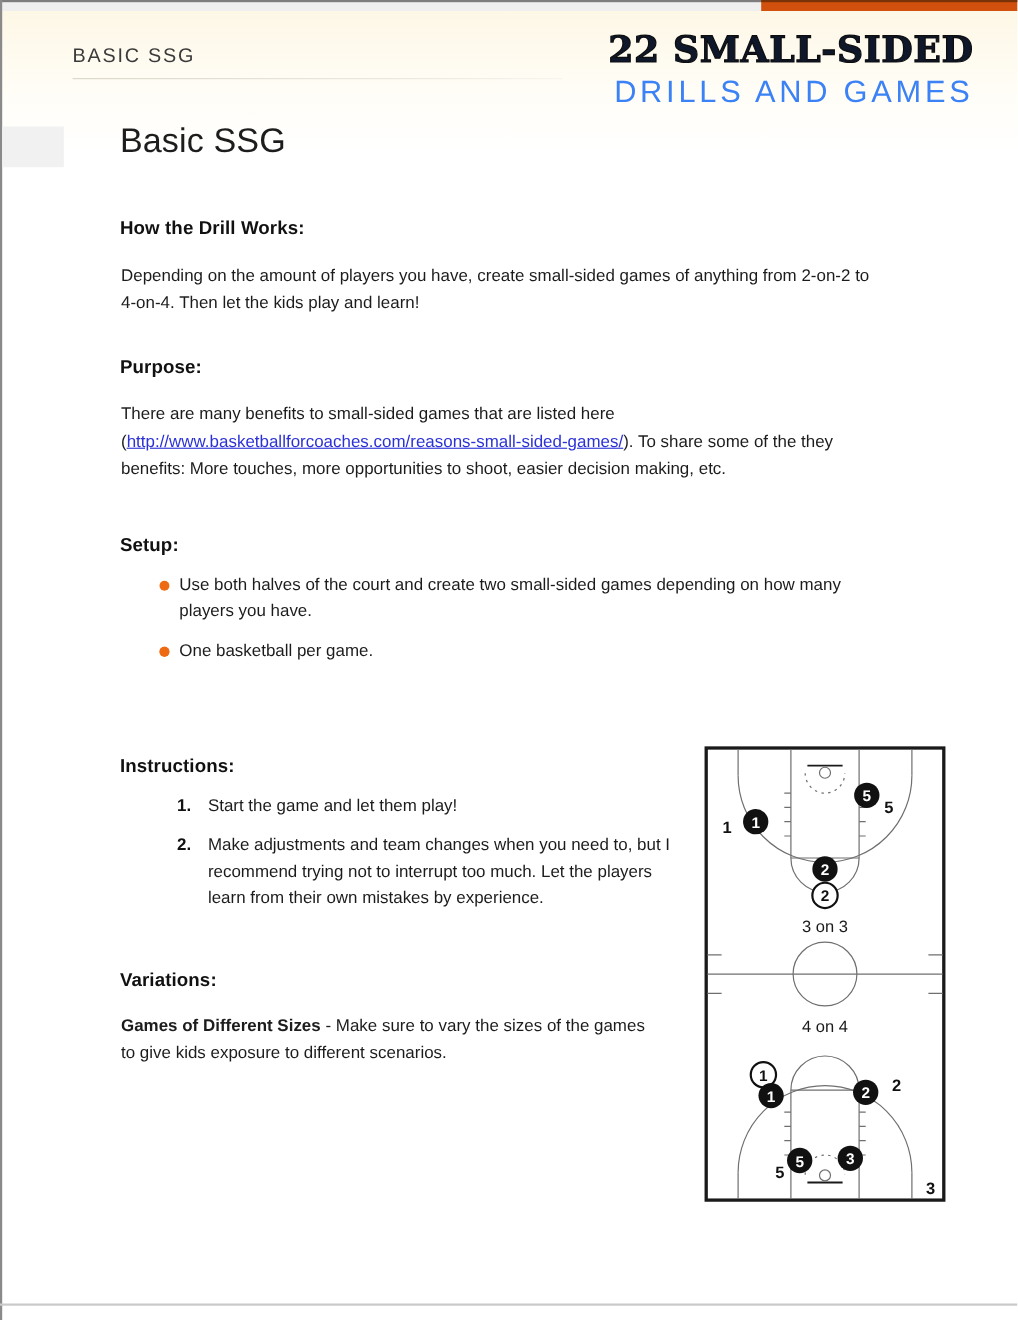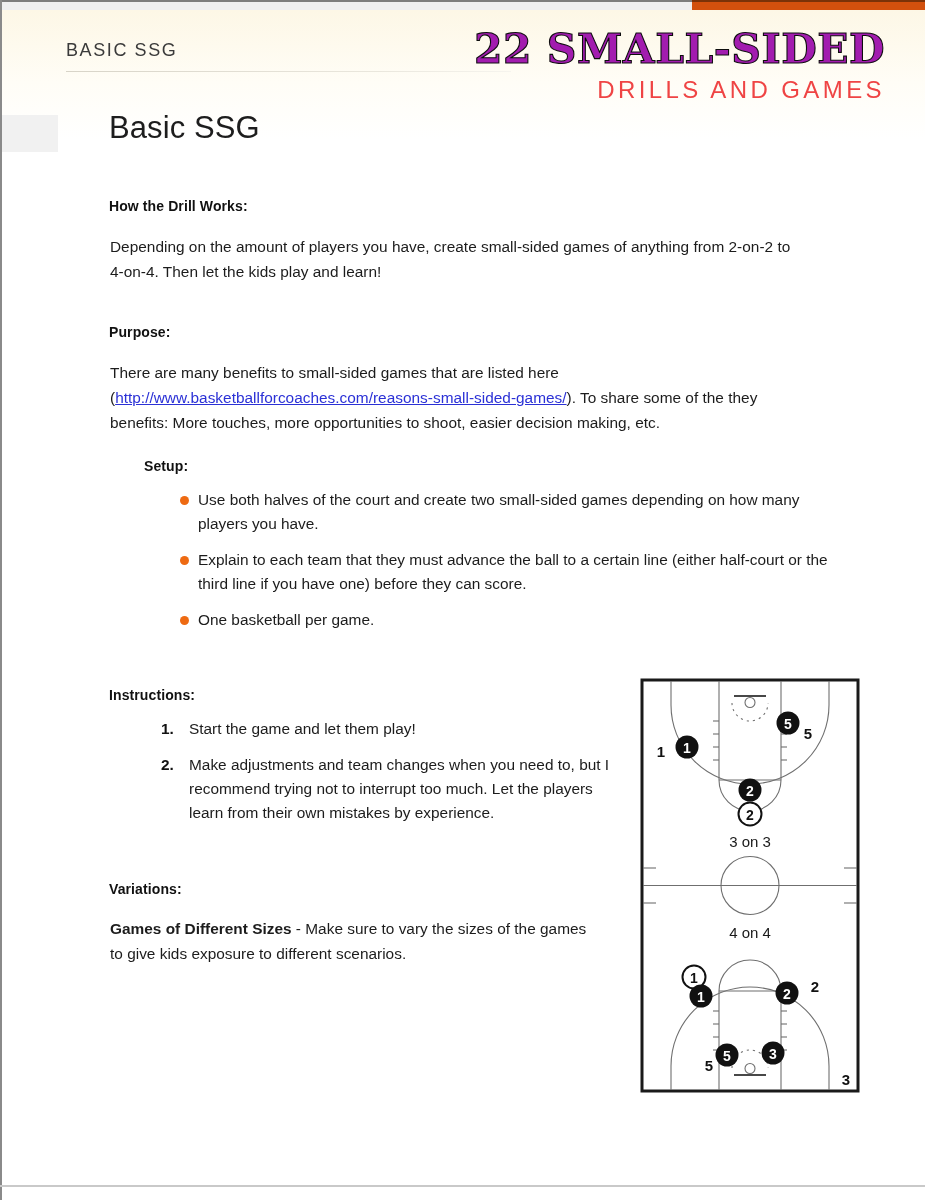--- a/index.html
+++ b/index.html
@@ -42,52 +42,52 @@
   }
   .running-rule{
     position:absolute;left:66px;top:71px;width:445px;height:1px;
     background:linear-gradient(to right,#d8d4c8,#eae7dd 70%,#f6f4ee);
   }
 
   
   .logo-wrap{position:absolute;right:40px;top:28px;text-align:right;}
   .logo-main{
     font-family:"DejaVu Serif", serif;
-    font-weight:700;font-size:41px;letter-spacing:0.5px;color:#a21caf;
+    font-weight:700;font-size:33px;letter-spacing:0.5px;color:#0f172a;
     line-height:1.05;
     -webkit-text-stroke:1.1px #0d0d0d;
   }
   .logo-sub{
-    font-size:24px;letter-spacing:3.4px;color:#ef4444;margin-top:5px;font-weight:400;
+    font-size:28px;letter-spacing:3.4px;color:#3b82f6;margin-top:5px;font-weight:400;
   }
 
   
   .left-tab{
     position:absolute;left:2px;top:115px;width:56px;height:37px;background:#f1f1f1;
   }
 
   
   .content{position:absolute;left:109px;top:110px;width:700px;}
   h1.page-title{
     font-size:31px;font-weight:400;color:#1d1d1d;margin:0 0 0 0;line-height:1.15;
     letter-spacing:0.1px;
   }
   h2.sec{
-    font-size:14px;font-weight:700;color:#111;margin:0;letter-spacing:0.1px;
+    font-size:17px;font-weight:700;color:#111;margin:0;letter-spacing:0.1px;
   }
   p.body{
     font-size:15.4px;line-height:25px;color:#1c1c1c;margin:1px;letter-spacing:0.01px;
   }
   a.inline-link{color:#2b31d6;text-decoration:underline;}
 
   .blk-how{position:absolute;left:0;top:88px;width:700px;}
   .blk-how p{margin-top:20px;}
   .blk-purpose{position:absolute;left:0;top:214px;width:700px;}
   .blk-purpose p{margin-top:20px;}
-  .blk-setup{position:absolute;left:0;top:348px;width:700px;margin-left:35px;}
+  .blk-setup{position:absolute;left:0;top:376px;width:700px;}
   .blk-instr{position:absolute;left:0;top:577px;width:510px;}
   .blk-var{position:absolute;left:0;top:771px;width:480px;}
   .blk-var p{margin-top:19px;}
   .blk-var b{font-weight:700;}
 
   ul.bullets{list-style:none;margin:14px 0 0 0;padding:0;}
   ul.bullets li{
     position:relative;padding-left:54px;margin-bottom:12px;
     font-size:15.4px;line-height:24px;color:#1c1c1c;
   }
@@ -145,21 +145,21 @@
 
     <div class="blk-purpose">
       <h2 class="sec">Purpose:</h2>
       <p class="body"><span>There are many benefits to small-sided games that are listed here (</span><a class="inline-link" href="#">http://www.basketballforcoaches.com/reasons-small-sided-games/</a><span>). To share some of the they benefits: More touches, more opportunities to shoot, easier decision making, etc.</span></p>
     </div>
 
     <div class="blk-setup">
       <h2 class="sec">Setup:</h2>
       <ul class="bullets">
         <li><span class="dot"></span><span>Use both halves of the court and create two small-sided games depending on how many players you have.</span></li>
-        <li><span class="dot"></span><span>Explain to each team that they must advance the ball to a certain line (either half-court or the third line if you have one) before they can score.</span></li>
+        <li><span class="dot"></span></li>
         <li><span class="dot"></span><span>One basketball per game.</span></li>
       </ul>
     </div>
 
     <div class="blk-instr">
       <h2 class="sec">Instructions:</h2>
       <ol class="steps">
         <li><span class="num">1.</span><span>Start the game and let them play!</span></li>
         <li><span class="num">2.</span><span>Make adjustments and team changes when you need to, but I recommend trying not to interrupt too much. Let the players learn from their own mistakes by experience.</span></li>
       </ol>

